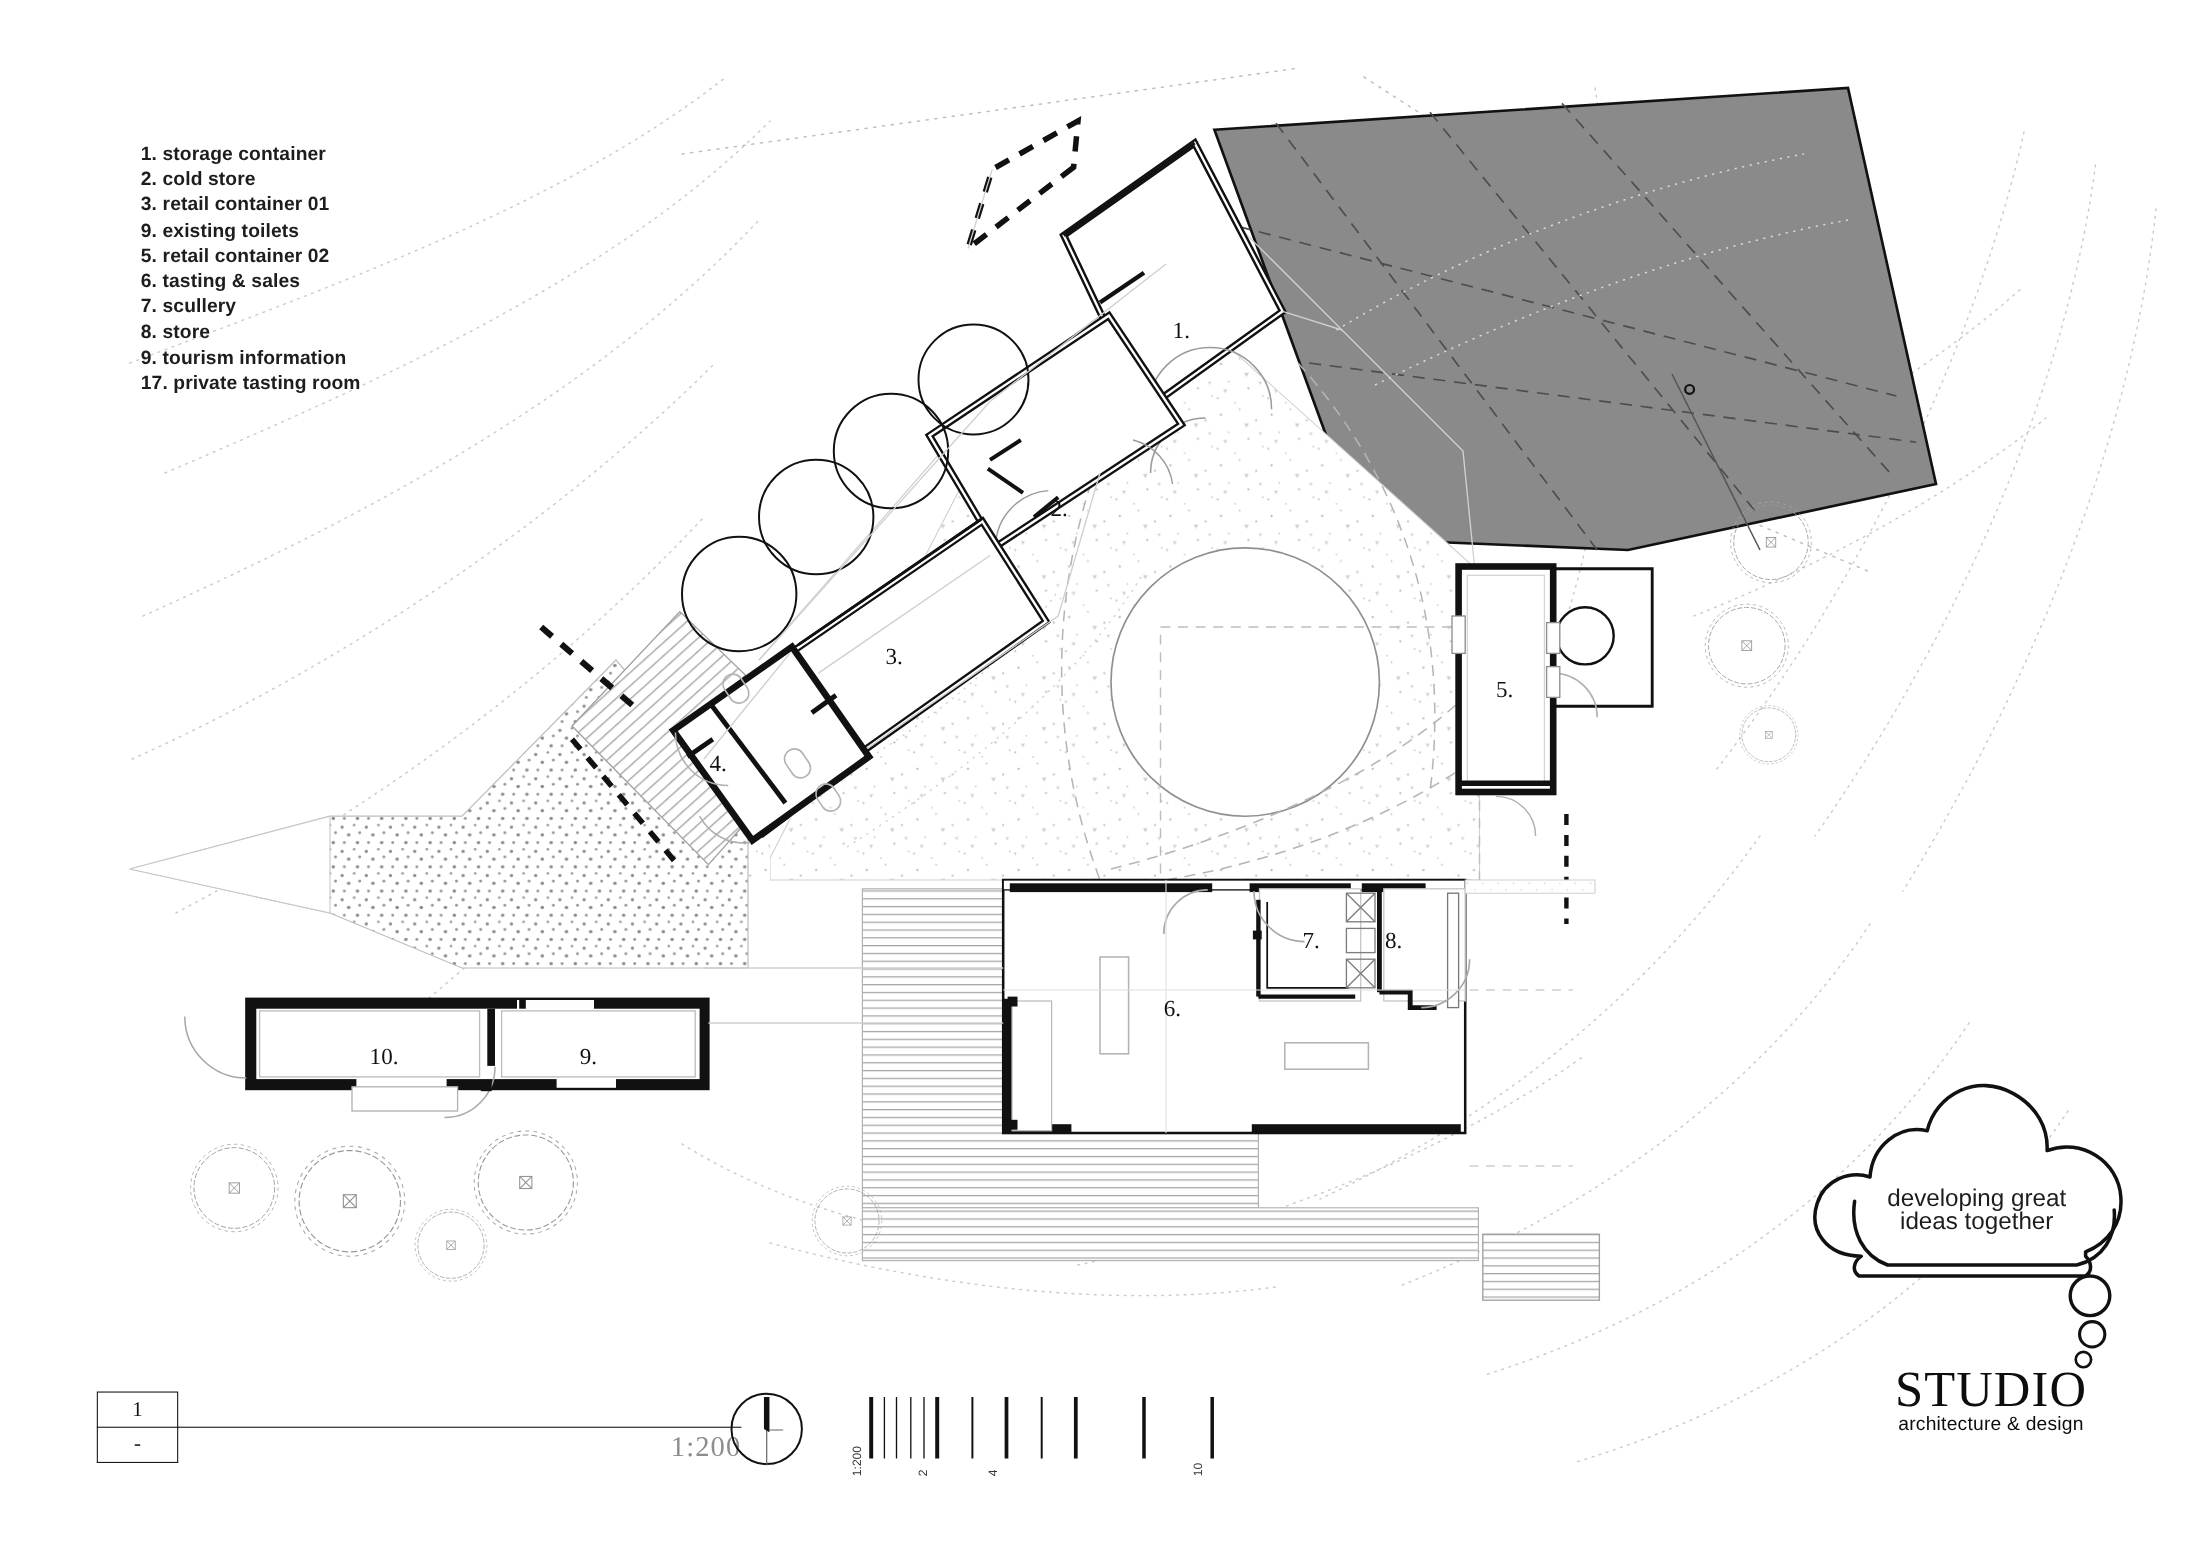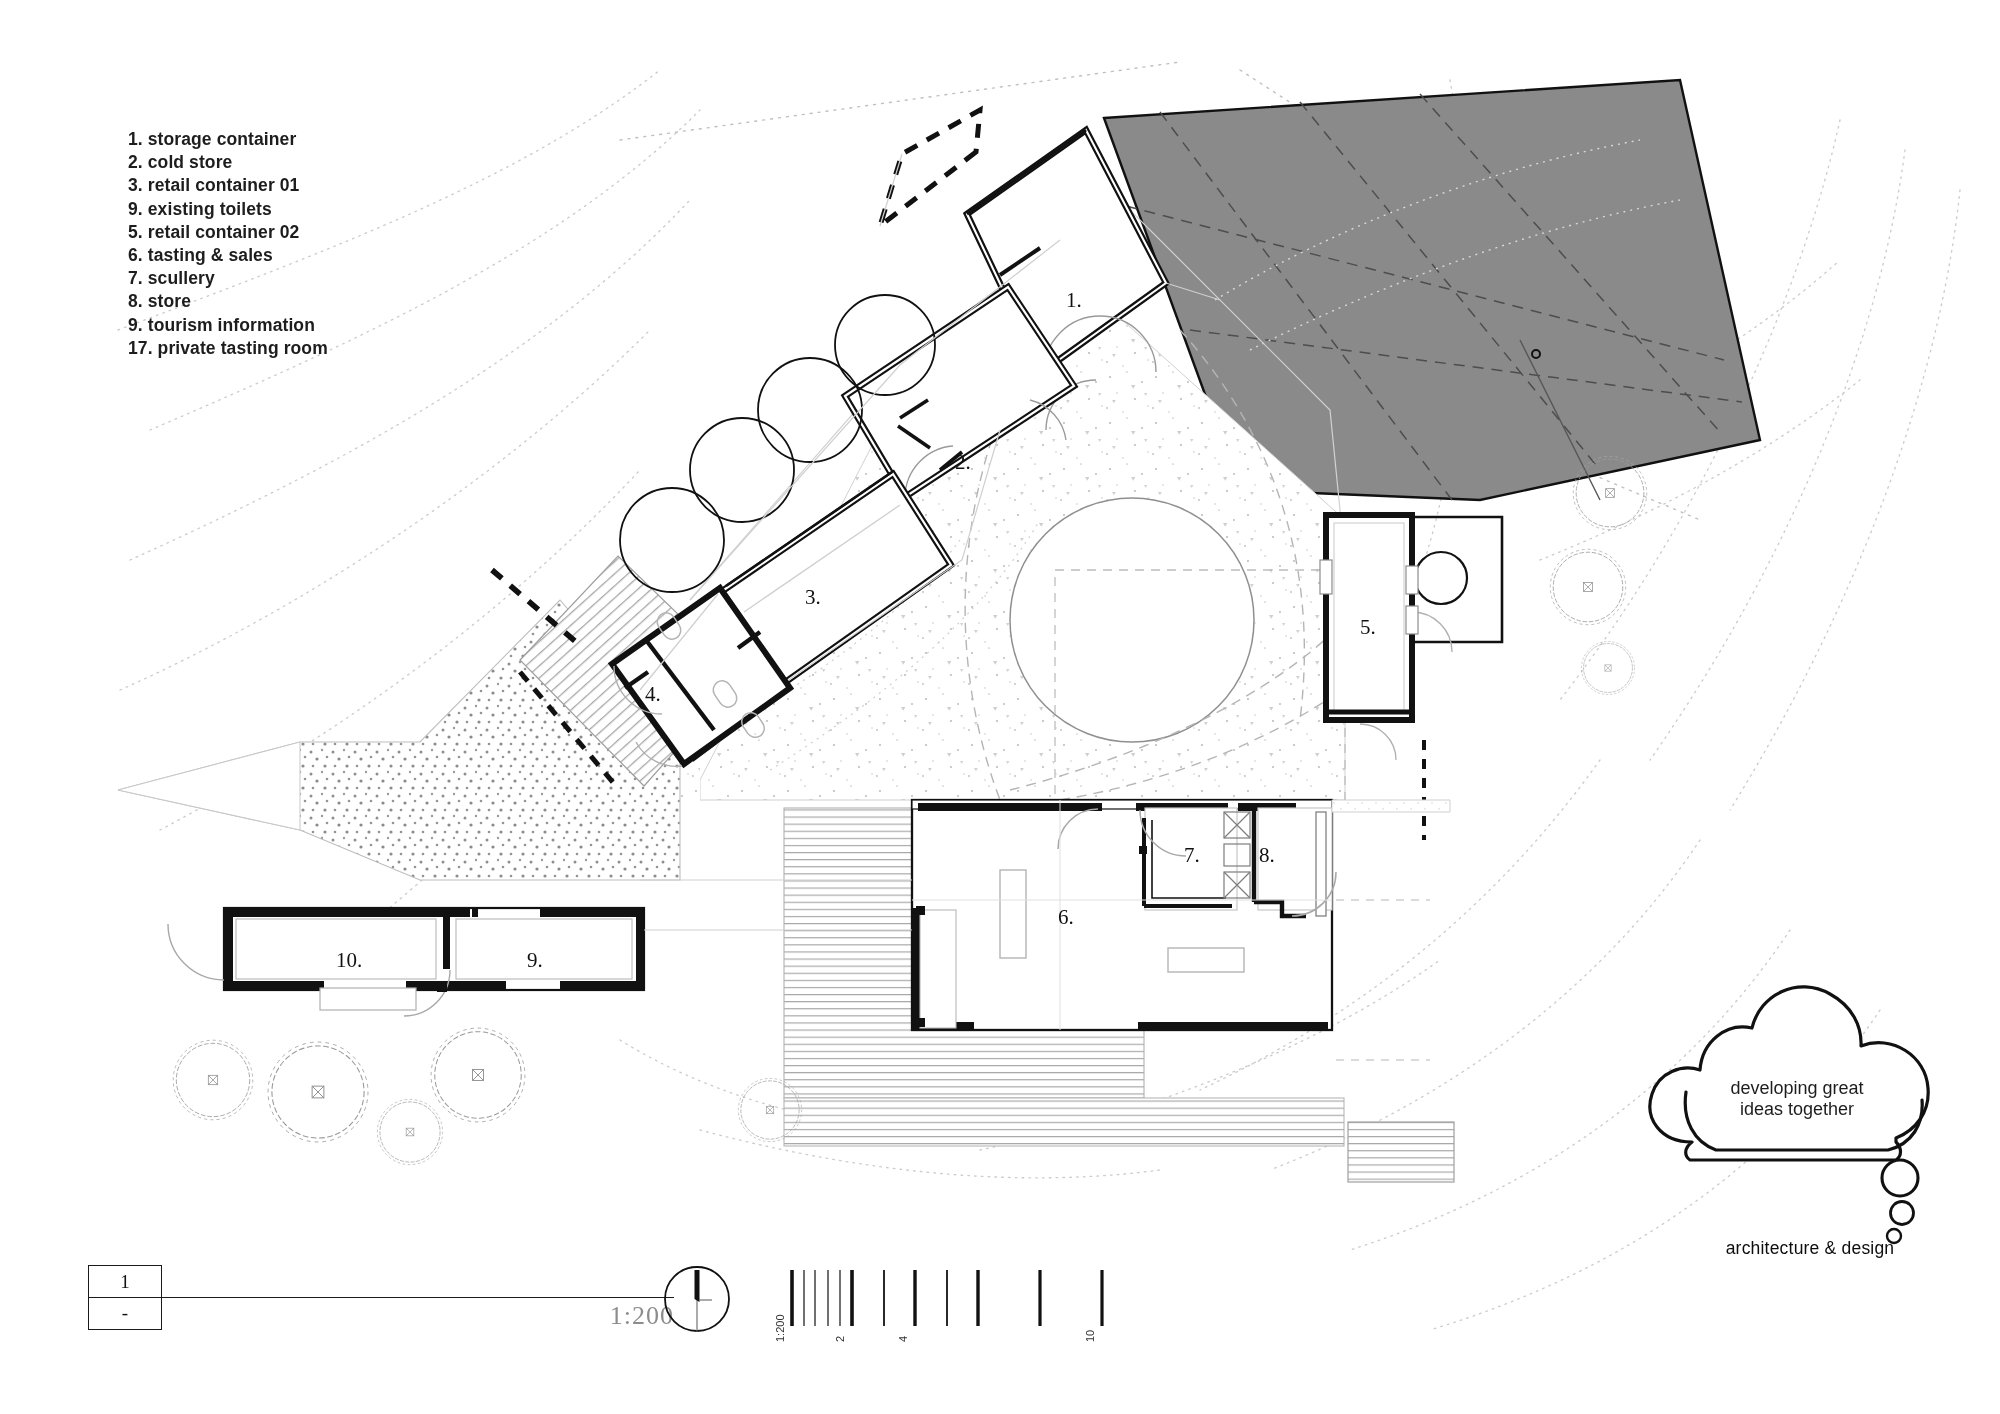--- a/index.html
+++ b/index.html
@@ -45,21 +45,21 @@
   .sb-label{
     position:absolute;bottom:-2px;
     font-family:"Liberation Sans", sans-serif;font-size:11px;color:#333;
     transform:rotate(-90deg);transform-origin:left bottom;white-space:nowrap;
   }
 
   
   #logo{position:absolute;left:1630px;top:960px;width:350px;height:360px;}
   #logo-tagline{
     position:absolute;left:1688px;top:1078px;width:218px;text-align:center;
-    font-family:"Liberation Sans", sans-serif;font-size:18px;line-height:21px;color:#1d1d1d;
+    font-family:"Liberation Sans", sans-serif;font-size:22px;line-height:21px;color:#1d1d1d;
   }
   #logo-name{
     position:absolute;left:1630px;top:1240px;width:360px;text-align:center;
     font-family:"Liberation Serif", serif;color:#0d0d0d;
   }
   #logo-name .l1{font-size:46px;line-height:44px;letter-spacing:1px;display:block;}
   #logo-name .l2{font-size:46px;line-height:46px;letter-spacing:1px;display:block;}
   #logo-name .l3{
     font-family:"Liberation Sans", sans-serif;font-size:17.5px;line-height:20px;
     letter-spacing:.2px;display:block;margin-top:-2px;
@@ -522,16 +522,17 @@
     <circle cx="272" cy="253" r="11.5" fill="#ffffff" stroke="#111111" stroke-width="2.8"></circle>
     <circle cx="264" cy="276" r="7" fill="#ffffff" stroke="#111111" stroke-width="2.4"></circle>
   </svg>
 
   <div id="logo-tagline">
     <div>developing great</div>
     <div>ideas together</div>
   </div>
 
   <div id="logo-name">
+    <span class="l2">STUDIO</span>
     <span class="l3">architecture &amp; design</span>
   </div>
 
 </div>
 
 </body></html>

